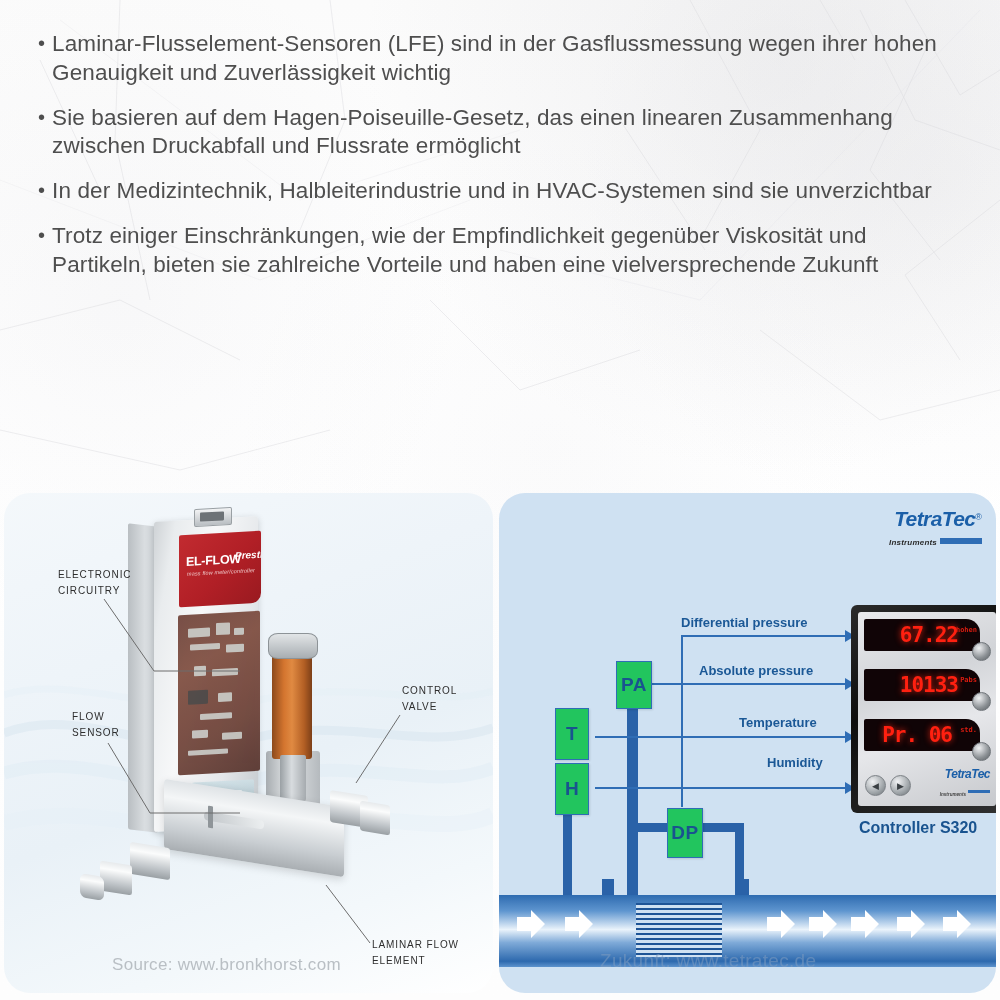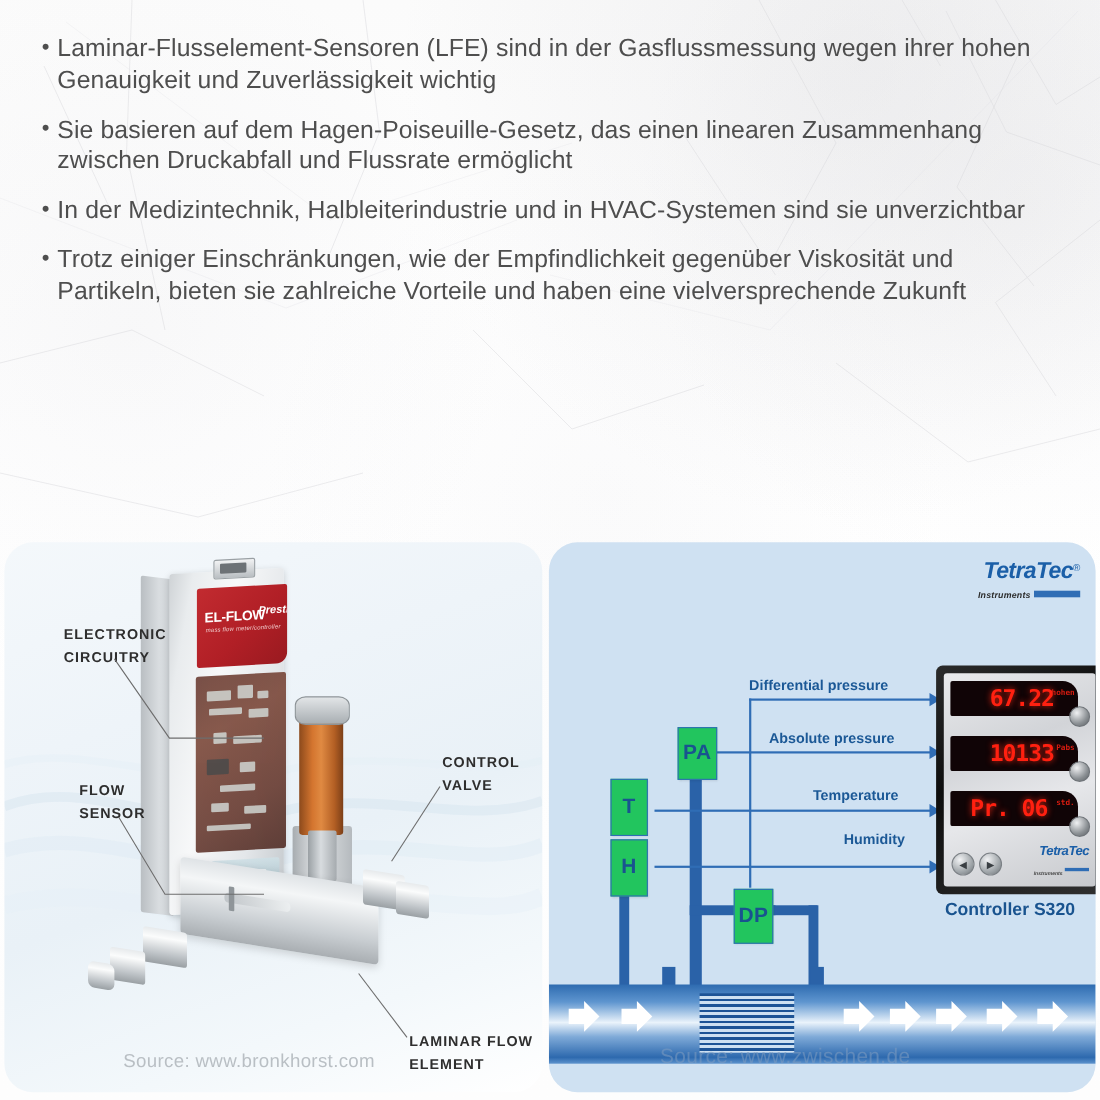--- a/index.html
+++ b/index.html
@@ -69,24 +69,24 @@
   .fig-right{
     width:497px;height:500px;
     margin-left:6px;
     border-radius:26px;
     background:#cfe1f2;
   }
   
   .callout{
     position:absolute;
     font-family:"Liberation Sans", sans-serif;
-    font-size:13px;
+    font-size:10px;
     letter-spacing:.9px;
     color:#2e2e2e;
-    font-weight:700;
+    font-weight:400;
     line-height:1.6;
     white-space:nowrap;
   }
   .src-left{
     position:absolute;left:112px;top:955px;
     font-size:17px;color:#b9bfc4;letter-spacing:.3px;z-index:6;
     font-family:"Liberation Sans", sans-serif;
   }
   .src-right{
     position:absolute;left:600px;top:950px;
@@ -469,13 +469,13 @@
         </div>
       </div>
     </div>
 
     <div class="ctrl-name">Controller S320</div>
 
   </div>
 </div>
 
 <div class="src-left">Source: www.bronkhorst.com</div>
-<div class="src-right">Source: www.zwischen.de</div>
+<div class="src-right">Zukunft: www.tetratec.de</div>
 
 </body></html>

